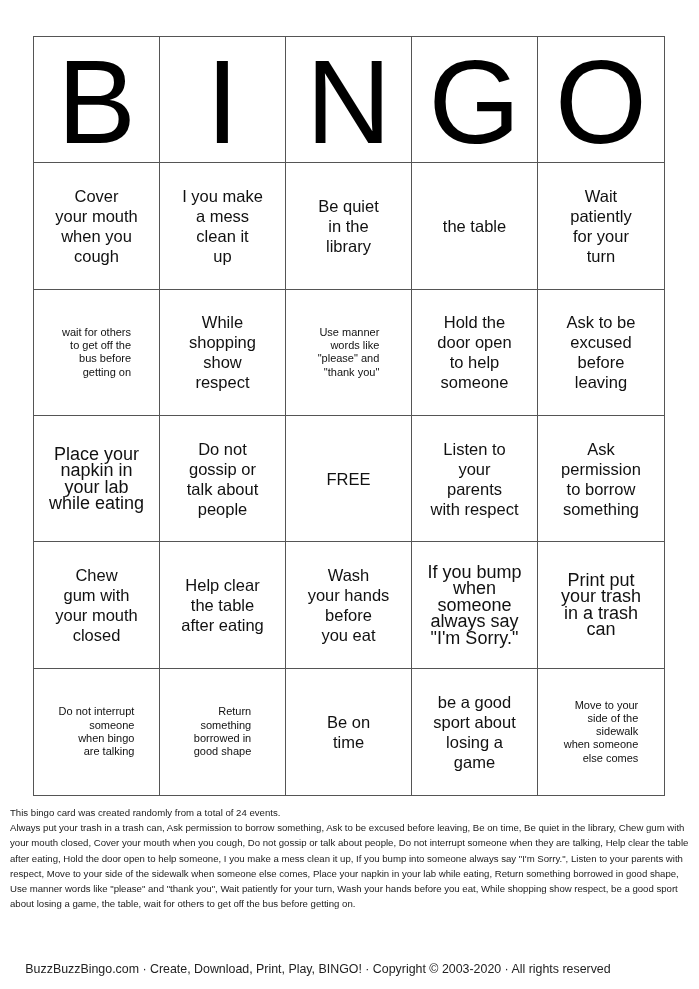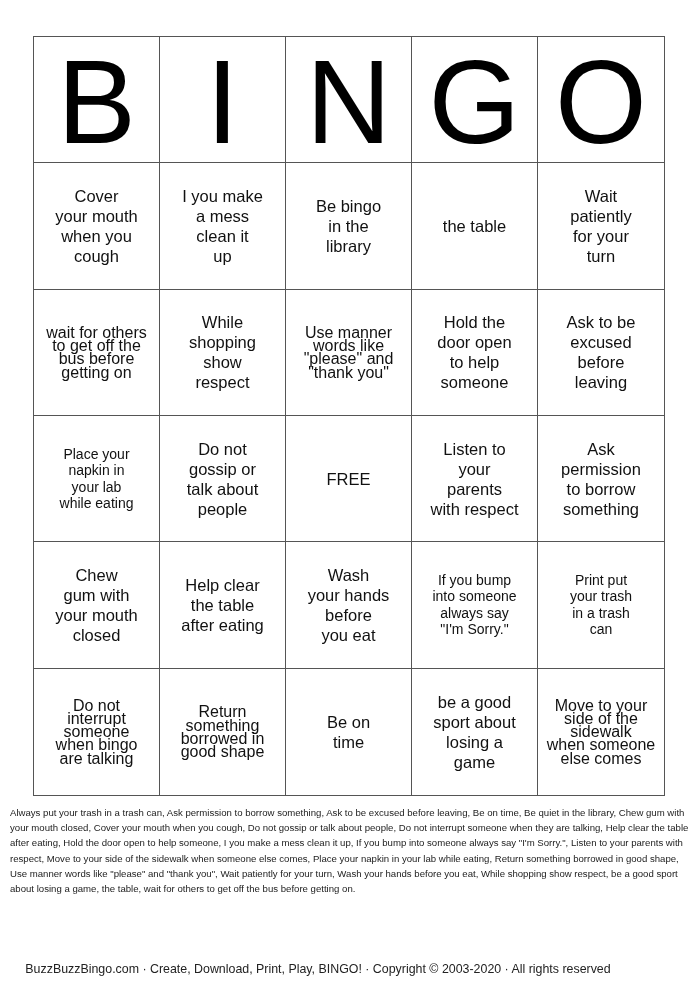--- a/index.html
+++ b/index.html
@@ -3,22 +3,22 @@
 <meta charset="utf-8">
 <style>
   html, body { margin: 0; padding: 0; background: #ffffff; }
   body { width: 699px; height: 989px; position: relative; overflow: hidden; font-family: "Liberation Sans", sans-serif; color: #111; }
   .card { position: absolute; left: 33px; top: 36px; width: 632px; height: 760px; border: 1px solid #555; box-sizing: border-box; display: grid; grid-template-columns: repeat(5, 1fr); grid-template-rows: repeat(6, 1fr); }
   .cell { border-right: 1px solid #555; border-bottom: 1px solid #555; display: flex; align-items: center; justify-content: center; text-align: center; box-sizing: border-box; padding: 0 8px; }
   .cell.c4 { border-right: none; }
   .cell.r5 { border-bottom: none; }
   .hdr { font-size: 118px; line-height: 1; color: #000; padding-top: 4px; }
   .t-l { font-size: 16.5px; line-height: 20px; }
-  .t-m { font-size: 14px; line-height: 16.5px; }
-  .t-s { font-size: 16px; line-height: 13.3px; }
+  .t-m { font-size: 18px; line-height: 16.5px; }
+  .t-s { font-size: 11px; line-height: 13.3px; text-align: right; }
   .txt { white-space: pre-line; display: block; }
   .note { position: absolute; left: 10px; top: 805px; width: 680px; font-size: 9.6px; line-height: 15.2px; color: #222; }
   .note p { margin: 0; }
   .footer { position: absolute; left: 0; top: 962px; width: 636px; text-align: center; font-size: 12.4px; color: #222; }
 </style>
 </head>
 <body>
 
 <div class="card">
   <div class="cell hdr c0">B</div>
@@ -30,21 +30,21 @@
         <span class="txt t-l">Cover
 your mouth
 when you
 cough</span>
       </div><div class="cell c1">
         <span class="txt t-l">I you make
 a mess
 clean it
 up</span>
       </div><div class="cell c2">
-        <span class="txt t-l">Be bingo
+        <span class="txt t-l">Be quiet
 in the
 library</span>
       </div><div class="cell c3">
         <span class="txt t-l">the table</span>
       </div><div class="cell c4">
         <span class="txt t-l">Wait
 patiently
 for your
 turn</span>
       </div><div class="cell c0">
@@ -103,21 +103,21 @@
         <span class="txt t-l">Help clear
 the table
 after eating</span>
       </div><div class="cell c2">
         <span class="txt t-l">Wash
 your hands
 before
 you eat</span>
       </div><div class="cell c3">
         <span class="txt t-m">If you bump
-into someone
+when someone
 always say
 "I'm Sorry."</span>
       </div><div class="cell c4">
         <span class="txt t-m">Print put
 your trash
 in a trash
 can</span>
       </div><div class="cell c0 r5">
         <span class="txt t-s">Do not interrupt
 someone
@@ -139,16 +139,17 @@
       </div><div class="cell c4 r5">
         <span class="txt t-s">Move to your
 side of the
 sidewalk
 when someone
 else comes</span>
       </div></div>
 </div>
 
 <div class="note">
+  <p>This bingo card was created randomly from a total of 24 events.</p>
   <p>Always put your trash in a trash can, Ask permission to borrow something, Ask to be excused before leaving, Be on time, Be quiet in the library, Chew gum with your mouth closed, Cover your mouth when you cough, Do not gossip or talk about people, Do not interrupt someone when they are talking, Help clear the table after eating, Hold the door open to help someone, I you make a mess clean it up, If you bump into someone always say "I'm Sorry.", Listen to your parents with respect, Move to your side of the sidewalk when someone else comes, Place your napkin in your lab while eating, Return something borrowed in good shape, Use manner words like "please" and "thank you", Wait patiently for your turn, Wash your hands before you eat, While shopping show respect, be a good sport about losing a game, the table, wait for others to get off the bus before getting on.</p>
 </div>
 
 <div class="footer">BuzzBuzzBingo.com · Create, Download, Print, Play, BINGO! · Copyright © 2003-2020 · All rights reserved</div>
 
 </body></html>

